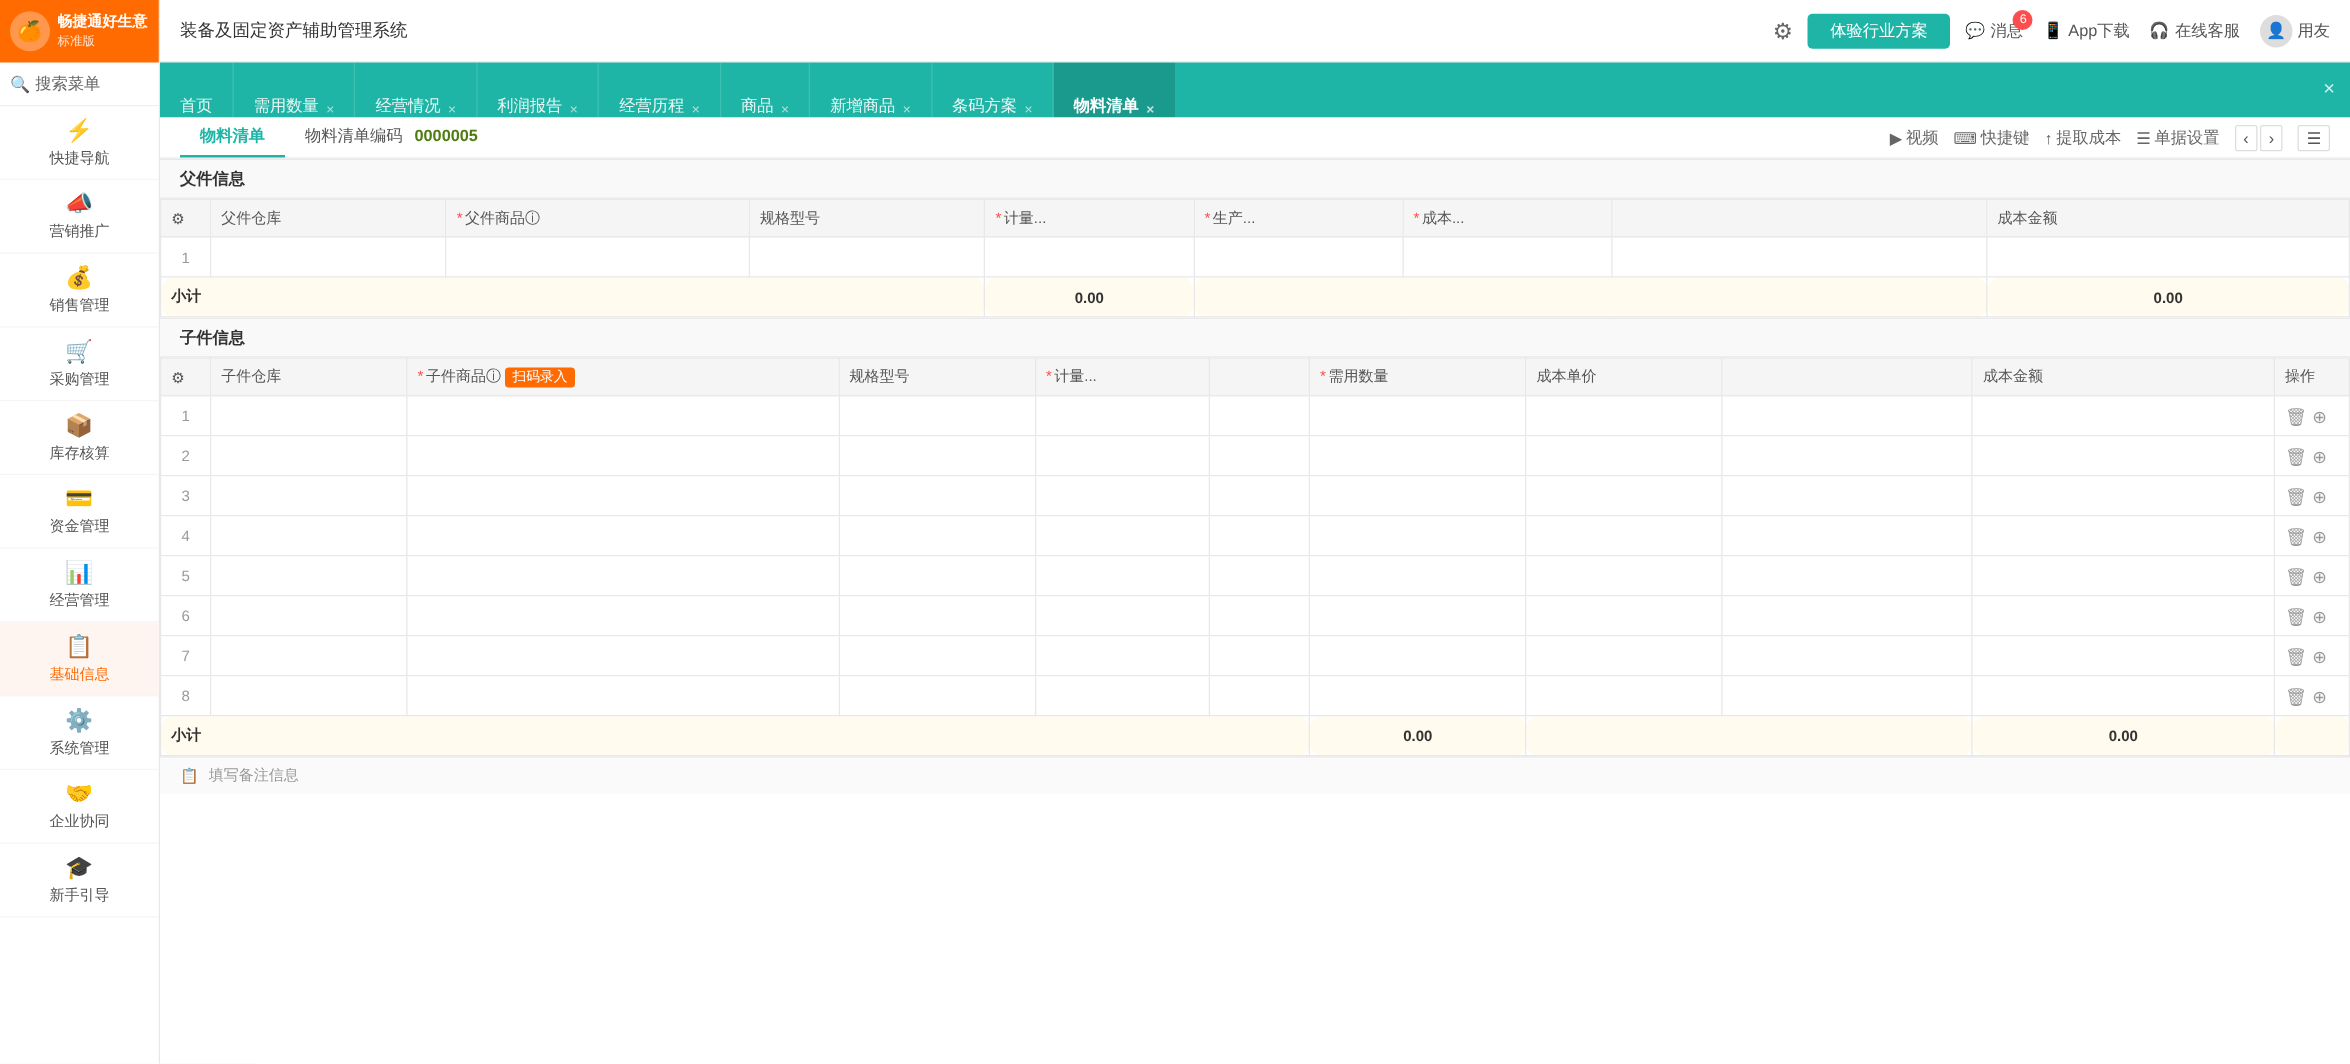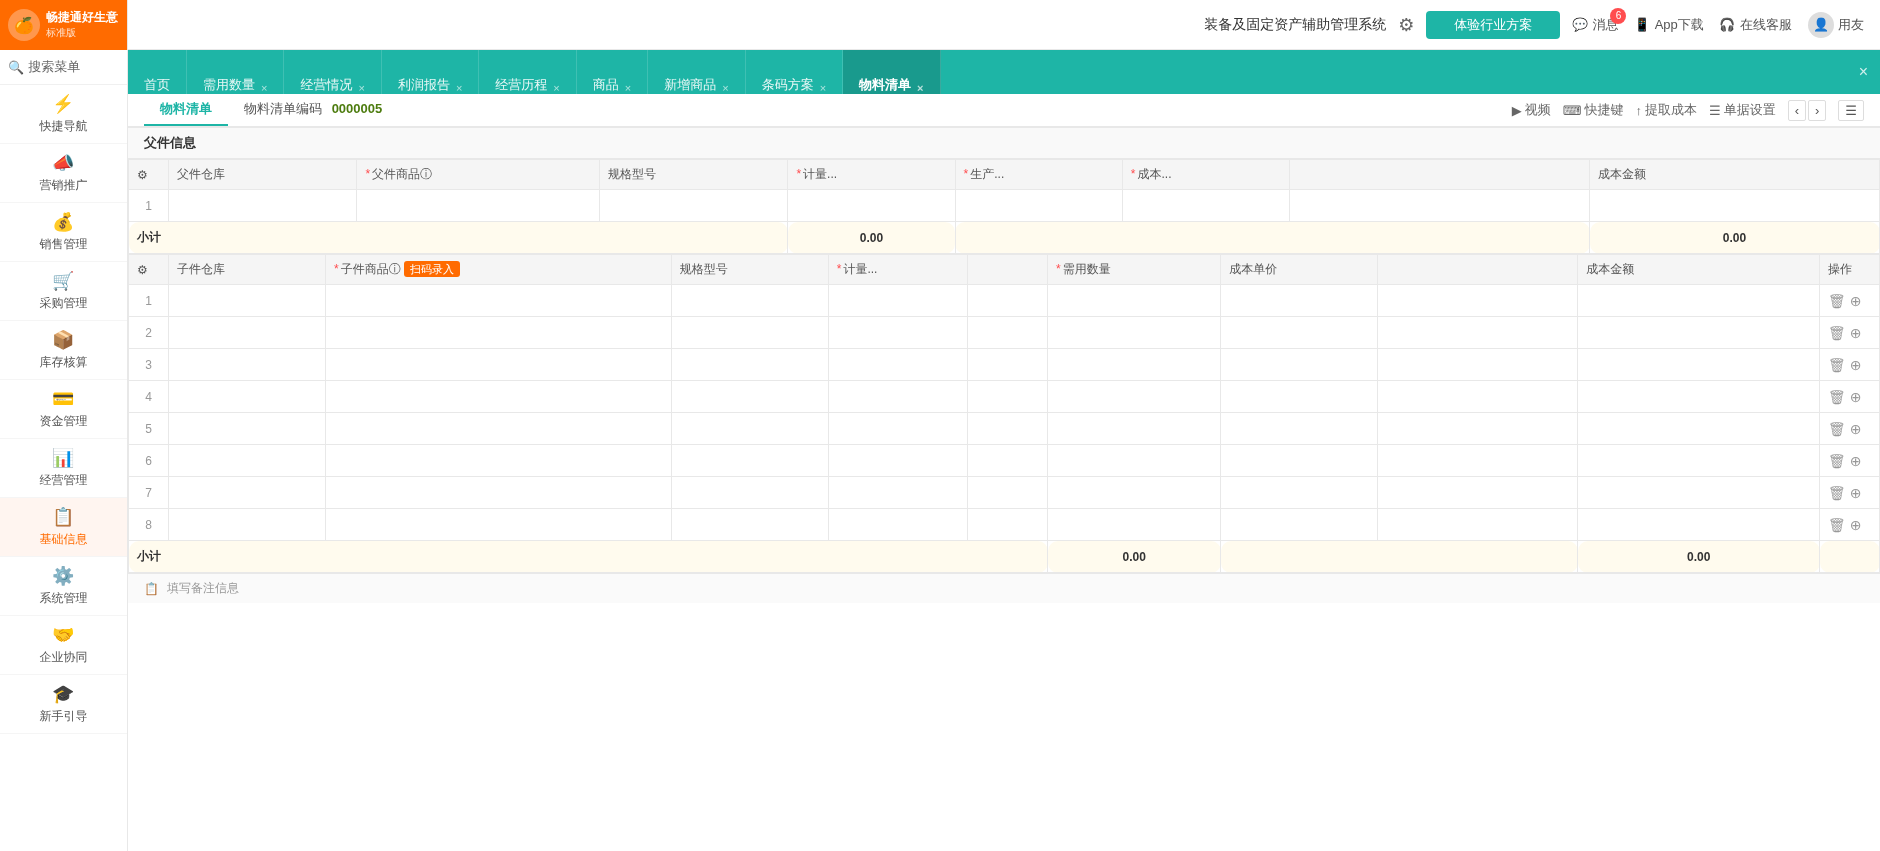--- a/index.html
+++ b/index.html
@@ -68,36 +68,35 @@
 
     
     .top-header {
       background: #fff;
       height: 50px;
       display: flex;
       align-items: center;
       padding: 0 16px;
       border-bottom: 1px solid #e8e8e8;
       gap: 12px;
-      text-align: right;
     }
     .system-title { font-size: 14px; color: #333; flex: 1; }
     .header-actions { display: flex; align-items: center; gap: 16px; }
     .header-btn {
       display: flex;
       align-items: center;
       gap: 4px;
       cursor: pointer;
       color: #555;
       font-size: 13px;
     }
     .trial-btn {
       background: #1eb5a6;
       color: #fff;
-      padding: 5px 28px;
+      padding: 5px 18px;
       border-radius: 4px;
       cursor: pointer;
       font-size: 13px;
     }
     .relative { position: relative; }
     .settings-icon { font-size: 18px; cursor: pointer; color: #666; }
     .user-area { display: flex; align-items: center; gap: 4px; cursor: pointer; color: #555; }
 
     
     .nav-tabs {
@@ -408,20 +407,21 @@
             <td colspan="4">小计</td>
             <td class="col-amount">0.00</td>
             <td colspan="3"></td>
             <td class="col-amount">0.00</td>
           </tr>
         </tbody>
       </table>
 
     </div>
 
+    <div class="section-title">子件信息</div>
     <div class="table-wrapper">
       <table class="data-table">
         <thead>
           <tr>
             <th class="settings-col">⚙</th>
             <th>子件仓库</th>
             <th><span class="col-required"></span>子件商品ⓘ <span class="scan-btn">扫码录入</span></th>
             <th>规格型号</th>
             <th><span class="col-required"></span>计量...</th>
             <th style="width:80px;"></th>

